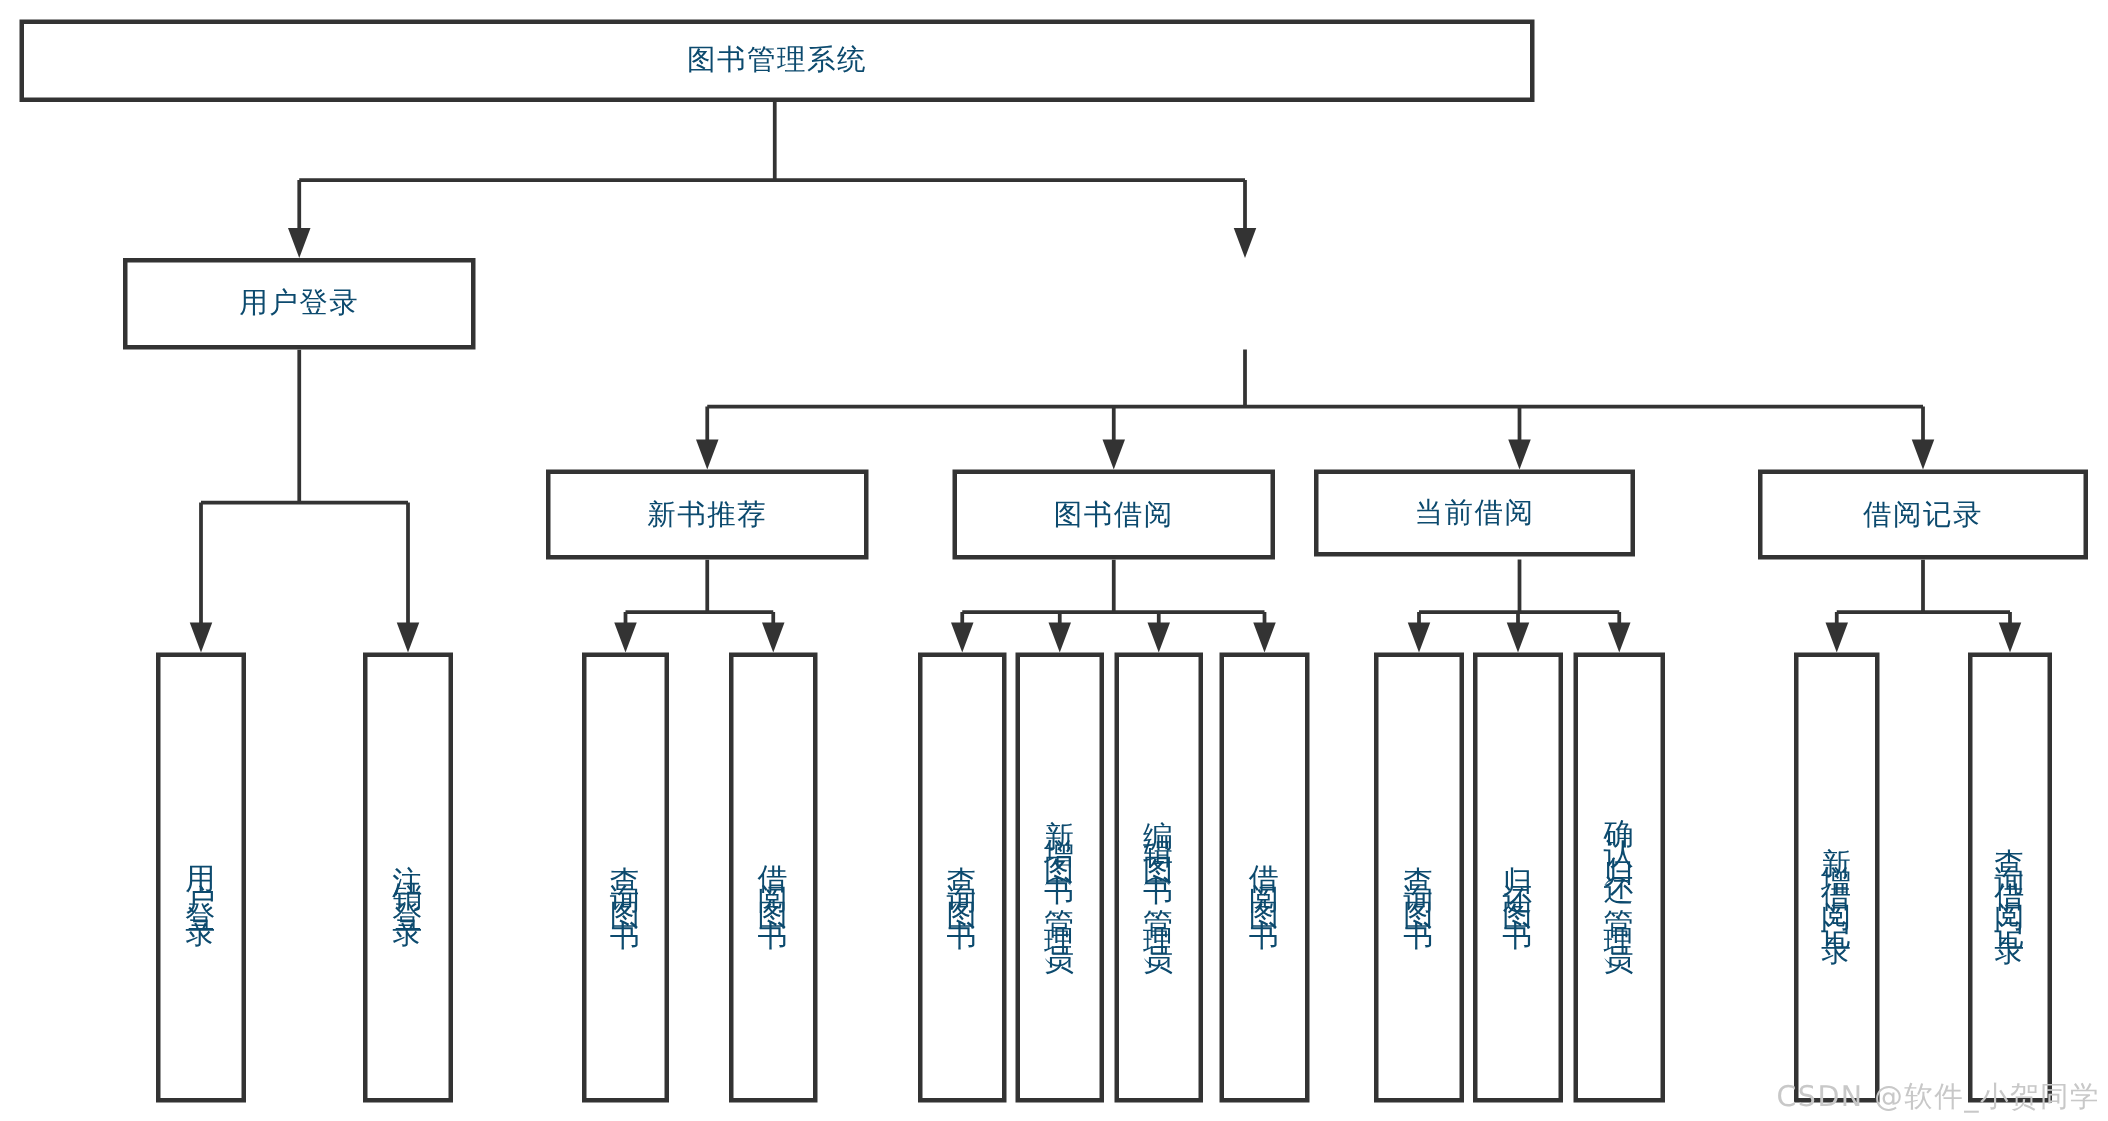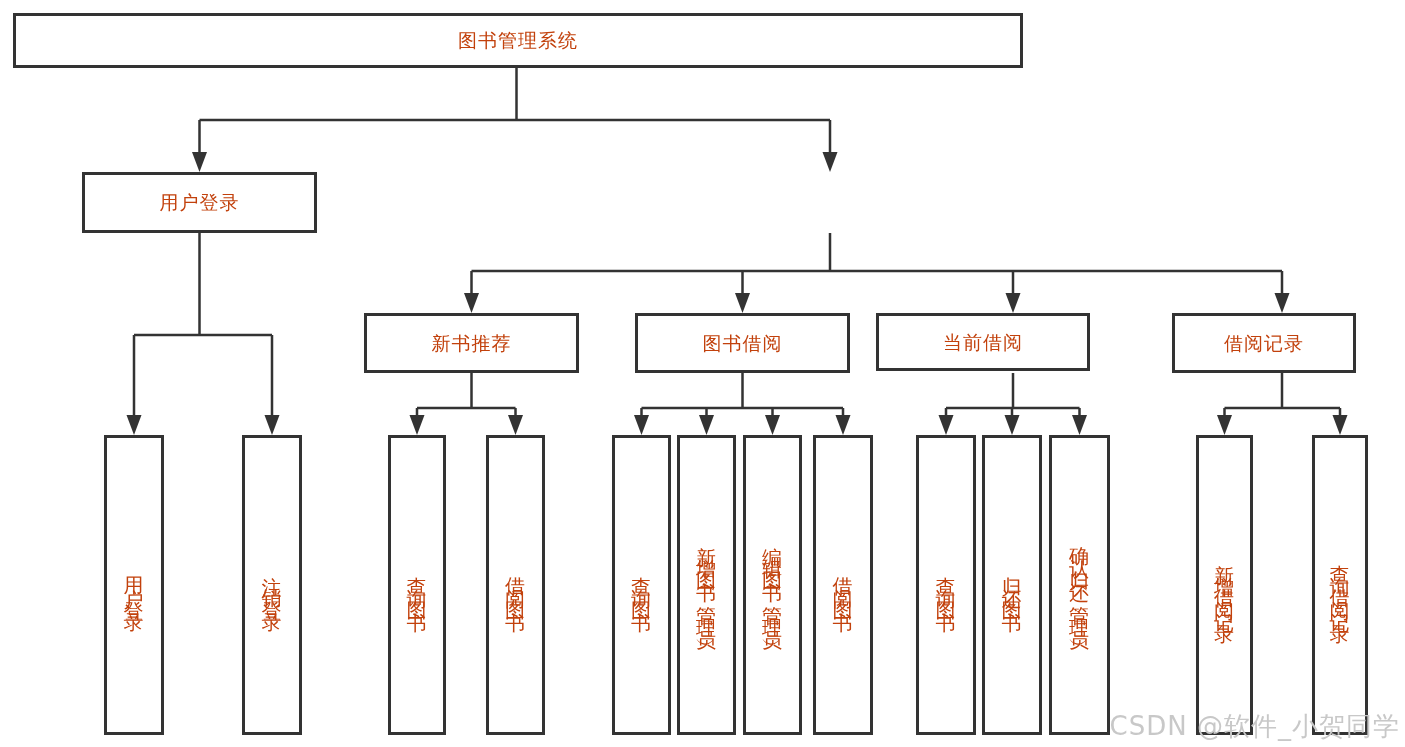--- a/index.html
+++ b/index.html
@@ -15,21 +15,21 @@
   svg.connectors {
     position: absolute;
     left: 0; top: 0;
     width: 1405px; height: 747px;
   }
   .node {
     position: absolute;
     box-sizing: border-box;
     border: 3px solid #333333;
     background: #ffffff;
-    color: #c2410c;
+    color: #0c4a6e;
     display: flex;
     align-items: center;
     justify-content: center;
     text-align: center;
   }
   .h-node {
     font-size: 19px;
     letter-spacing: 1px;
     line-height: 1.2;
   }
@@ -37,21 +37,21 @@
     writing-mode: vertical-rl;
     text-orientation: mixed;
     font-size: 20px;
     letter-spacing: 12px;
     line-height: 1;
   }
   .watermark {
     position: absolute;
     right: 5px;
     bottom: 3px;
-    font-size: 26px;
+    font-size: 19px;
     letter-spacing: 1px;
     color: #c8c8c8;
     white-space: nowrap;
   }
 </style>
 </head>
 <body>
 
 <div class="canvas">
 
@@ -95,21 +95,21 @@
     </g>
   </svg>
 
   <div class="node h-node" style="left:13px; top:13px; width:1010px; height:55px;">图书管理系统</div>
 
   <div class="node h-node" style="left:82px; top:172px; width:235px; height:61px;">用户登录</div>
 
   <div class="node h-node" style="left:635px; top:313px; width:215px; height:60px;">图书借阅</div>
   <div class="node h-node" style="left:364px; top:313px; width:215px; height:60px;">新书推荐</div>
   <div class="node h-node" style="left:876px; top:313px; width:214px; height:58px;">当前借阅</div>
-  <div class="node h-node" style="left:1172px; top:313px; width:184px; height:60px;">借阅记录</div>
+  <div class="node h-node" style="left:1172px; top:313px; width:220px; height:60px;">借阅记录</div>
 
   <div class="node v-node" style="left:104px; top:435px; width:60px; height:300px;">用户登录</div>
   <div class="node v-node" style="left:242px; top:435px; width:60px; height:300px;">注销登录</div>
 
   <div class="node v-node" style="left:388px; top:435px; width:58px; height:300px;">查询图书</div>
   <div class="node v-node" style="left:486px; top:435px; width:59px; height:300px;">借阅图书</div>
 
   <div class="node v-node" style="left:612px; top:435px; width:59px; height:300px;">查询图书</div>
   <div class="node v-node" style="left:677px; top:435px; width:59px; height:300px;">新增图书（管理员）</div>
   <div class="node v-node" style="left:743px; top:435px; width:59px; height:300px;">编辑图书（管理员）</div>

